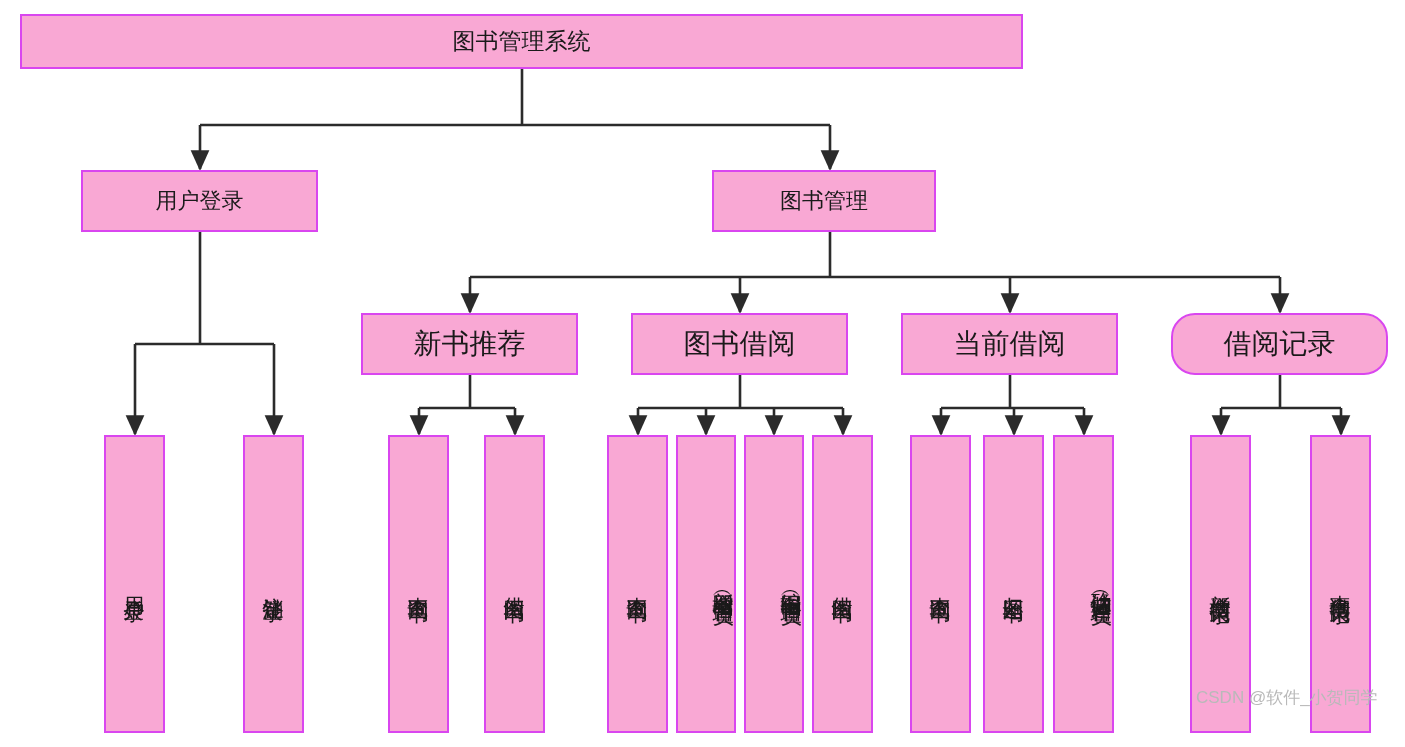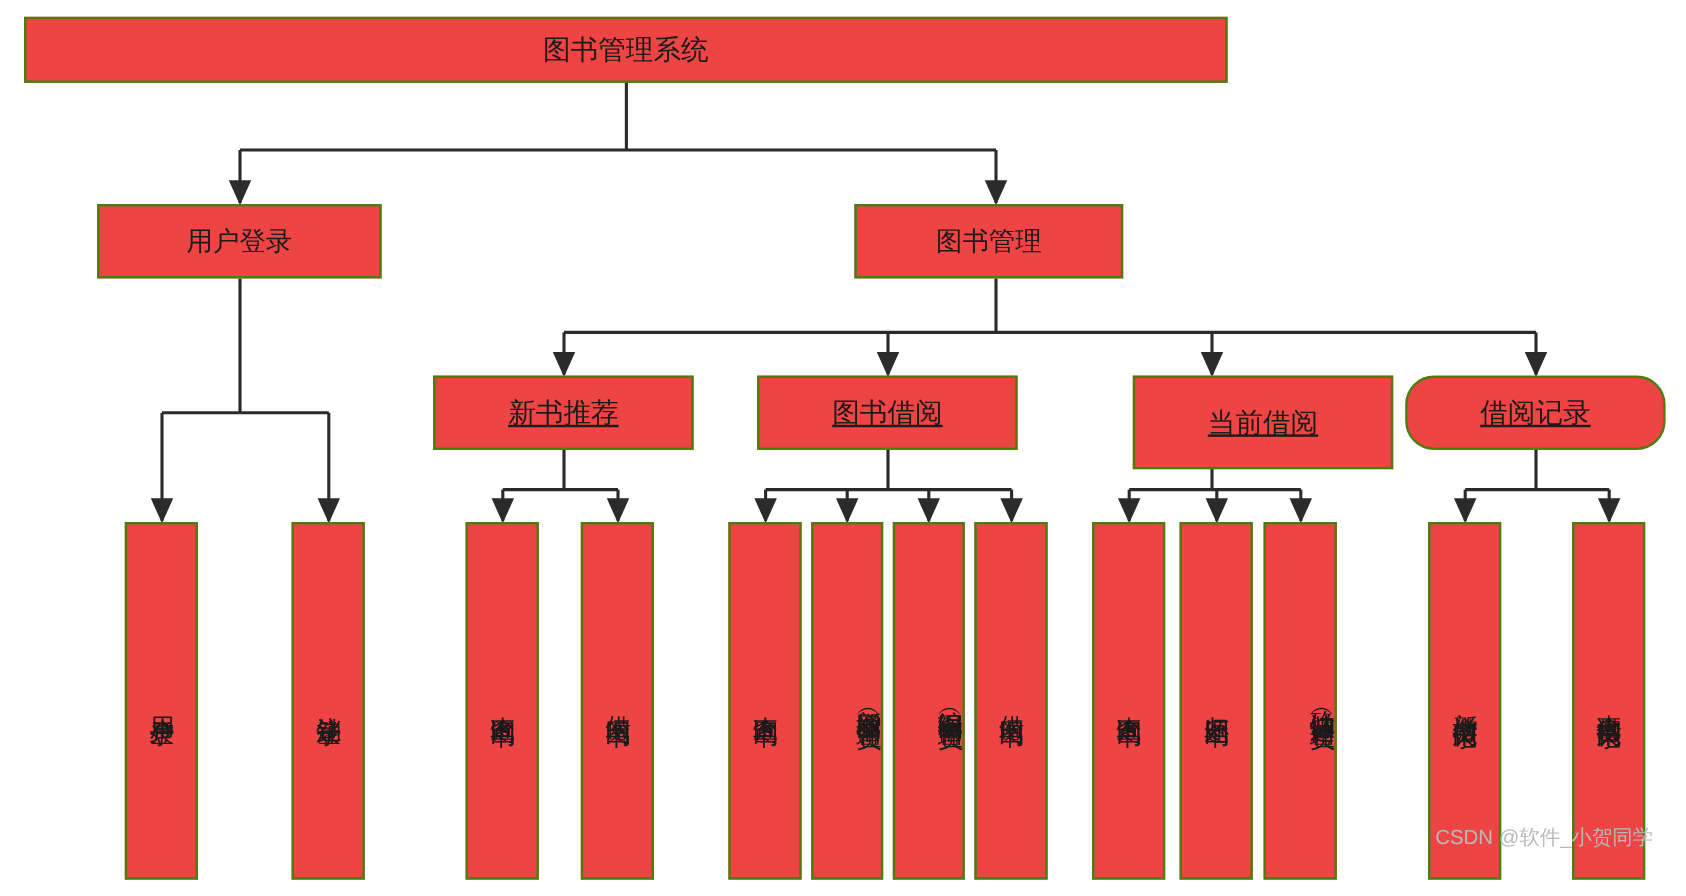--- a/index.html
+++ b/index.html
@@ -21,37 +21,36 @@
     position: absolute;
     left: 0;
     top: 0;
     width: 1405px;
     height: 747px;
     pointer-events: none;
   }
   .node {
     position: absolute;
     box-sizing: border-box;
-    border: 2px solid #4d7c0f;
-    background: #ef4444;
+    border: 2px solid #d946ef;
+    background: #f9a8d4;
     display: flex;
     align-items: center;
     justify-content: center;
     color: #1a1a1a;
     z-index: 2;
   }
   .node.root {
     font-size: 23px;
   }
   .node.lvl2 {
     font-size: 22px;
   }
   .node.lvl3 {
-    font-size: 23px;
-    text-decoration: underline;
+    font-size: 28px;
   }
   .node.leaf {
     font-size: 21px;
     writing-mode: vertical-rl;
     text-orientation: upright;
     letter-spacing: 2px;
     line-height: 1;
     padding: 6px 0;
   }
   .node.leaf.top-align {
@@ -105,21 +104,21 @@
         <path d="M1341,408 L1341,434" marker-end="url(#arrowhead)"></path>
       </g>
   </svg>
 
   <div id="nodes-layer">
       <div class="node root" style="left: 20px; top: 14px; width: 1003px; height: 55px;">图书管理系统</div>
       <div class="node lvl2" style="left: 81px; top: 170px; width: 237px; height: 62px;">用户登录</div>
       <div class="node lvl2" style="left: 712px; top: 170px; width: 224px; height: 62px;">图书管理</div>
       <div class="node lvl3" style="left: 361px; top: 313px; width: 217px; height: 62px;">新书推荐</div>
       <div class="node lvl3" style="left: 631px; top: 313px; width: 217px; height: 62px;">图书借阅</div>
-      <div class="node lvl3" style="left: 901px; top: 313px; width: 217px; height: 78px; margin-left: 43px;">当前借阅</div>
+      <div class="node lvl3" style="left: 901px; top: 313px; width: 217px; height: 62px;">当前借阅</div>
       <div class="node lvl3" style="left: 1171px; top: 313px; width: 217px; height: 62px; border-radius: 24px;">借阅记录</div>
       <div class="node leaf" style="left: 104px; top: 435px; width: 61px; height: 298px;">用户登录</div>
       <div class="node leaf" style="left: 243px; top: 435px; width: 61px; height: 298px;">注销登录</div>
       <div class="node leaf" style="left: 388px; top: 435px; width: 61px; height: 298px;">查询图书</div>
       <div class="node leaf" style="left: 484px; top: 435px; width: 61px; height: 298px;">借阅图书</div>
       <div class="node leaf" style="left: 607px; top: 435px; width: 61px; height: 298px;">查询图书</div>
       <div class="node leaf top-align" style="left: 676px; top: 435px; width: 60px; height: 298px;">新增图书（管理员）</div>
       <div class="node leaf top-align" style="left: 744px; top: 435px; width: 60px; height: 298px;">编辑图书（管理员）</div>
       <div class="node leaf" style="left: 812px; top: 435px; width: 61px; height: 298px;">借阅图书</div>
       <div class="node leaf" style="left: 910px; top: 435px; width: 61px; height: 298px;">查询图书</div>

